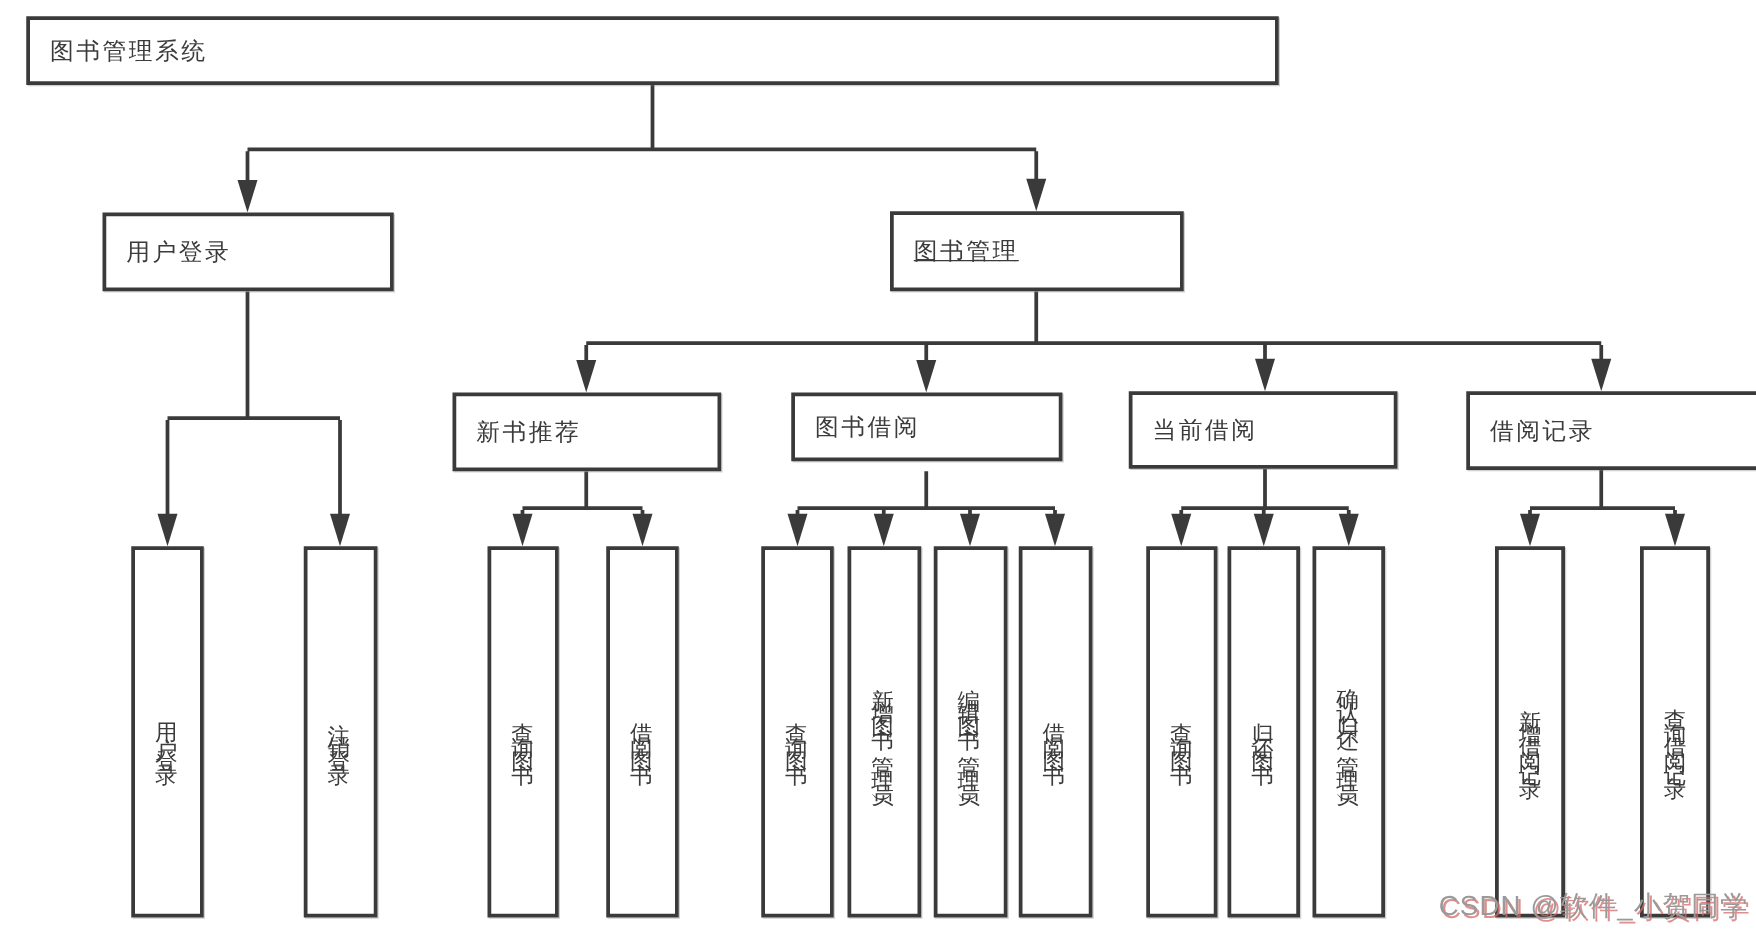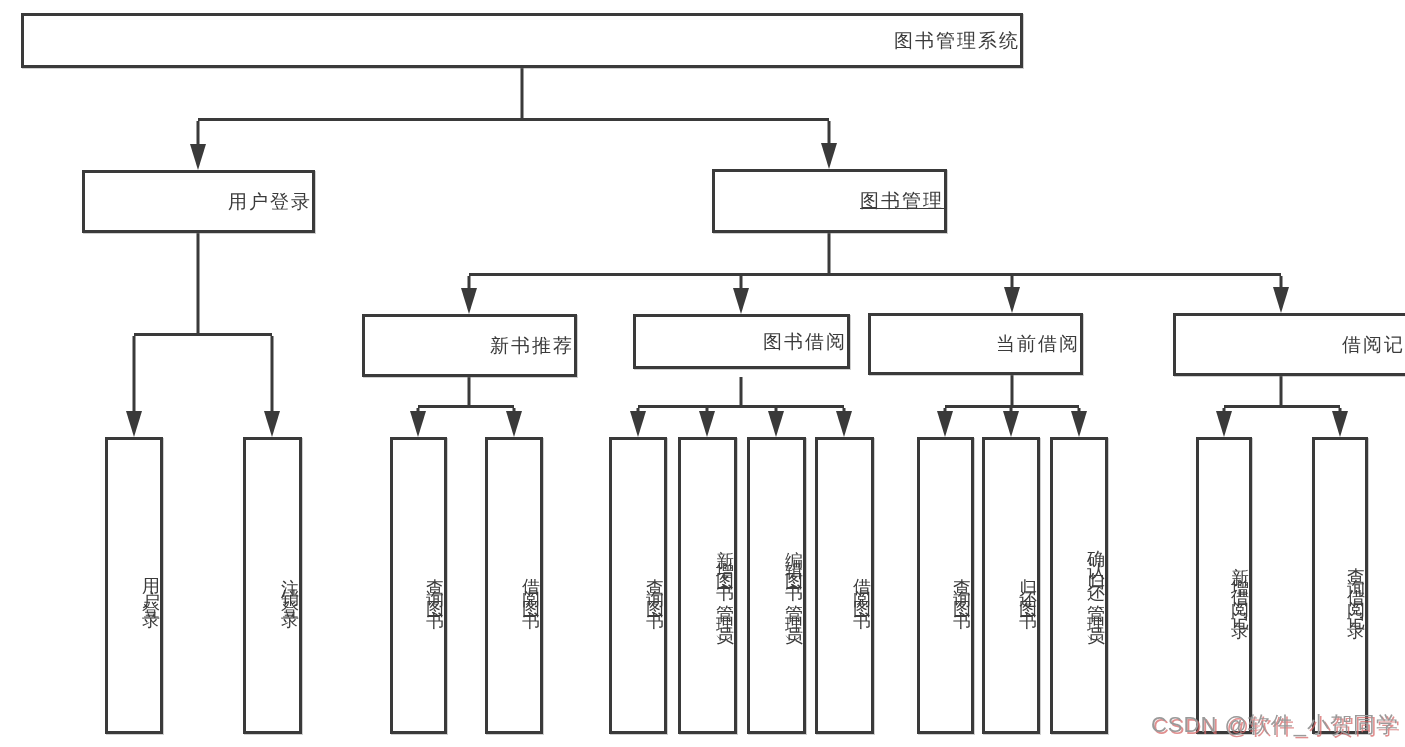--- a/index.html
+++ b/index.html
@@ -18,36 +18,37 @@
     width: 1405px; height: 747px;
     z-index: 1;
   }
   .box {
     position: absolute;
     box-sizing: border-box;
     background: #ffffff;
     border: 3px solid #3a3a3a;
     display: flex;
     align-items: center;
-    justify-content: flex-end;
+    justify-content: flex-start;
     color: #3b3b3b;
     z-index: 2;
     box-shadow: 1px 1px 0 rgba(120,120,120,0.35);
+    padding-left: 16px;
   }
   .hlabel {
     font-size: 19px;
     letter-spacing: 2px;
     white-space: nowrap;
   }
   .root  { left: 21px;  top: 13px;  width: 1002px; height: 55px; }
   .n-user-login-group { left: 82px;  top: 170px; width: 233px; height: 63px; }
   .n-book-management  { left: 712px; top: 169px; width: 235px; height: 64px; text-decoration: underline; }
   .n-new-book-rec     { left: 362px; top: 314px; width: 215px; height: 63px; }
   .n-book-borrowing   { left: 633px; top: 314px; width: 217px; height: 55px; }
-  .n-current-borrow   { left: 868px; top: 313px; width: 215px; height: 62px; }
+  .n-current-borrow   { left: 903px; top: 313px; width: 215px; height: 62px; }
   .n-borrow-records   { left: 1173px; top: 313px; width: 256px; height: 63px; }
 
   .leaf {
     top: 437px;
     height: 297px;
     border-width: 3px;
   }
   .vlabel {
     writing-mode: vertical-lr;
     font-size: 18px;

